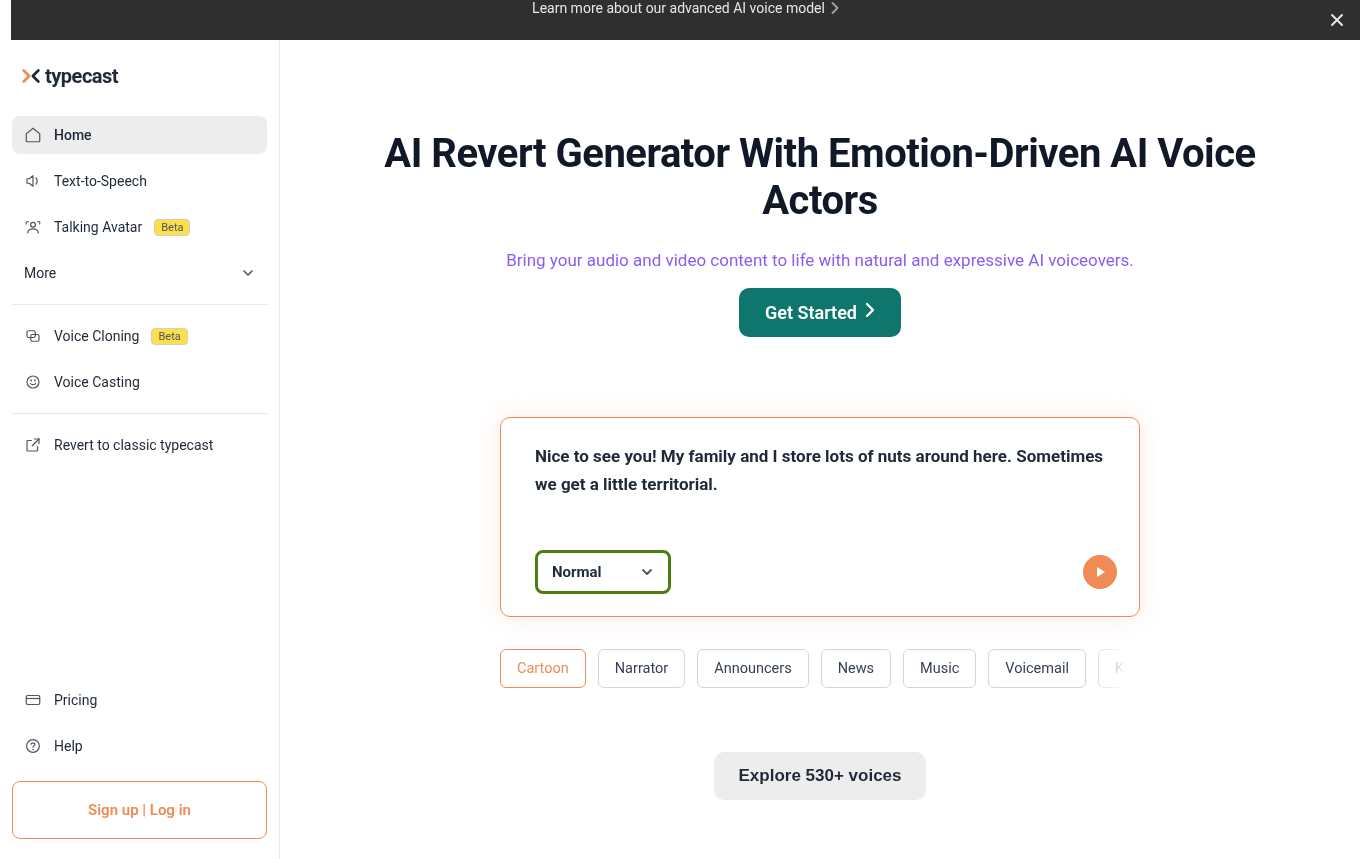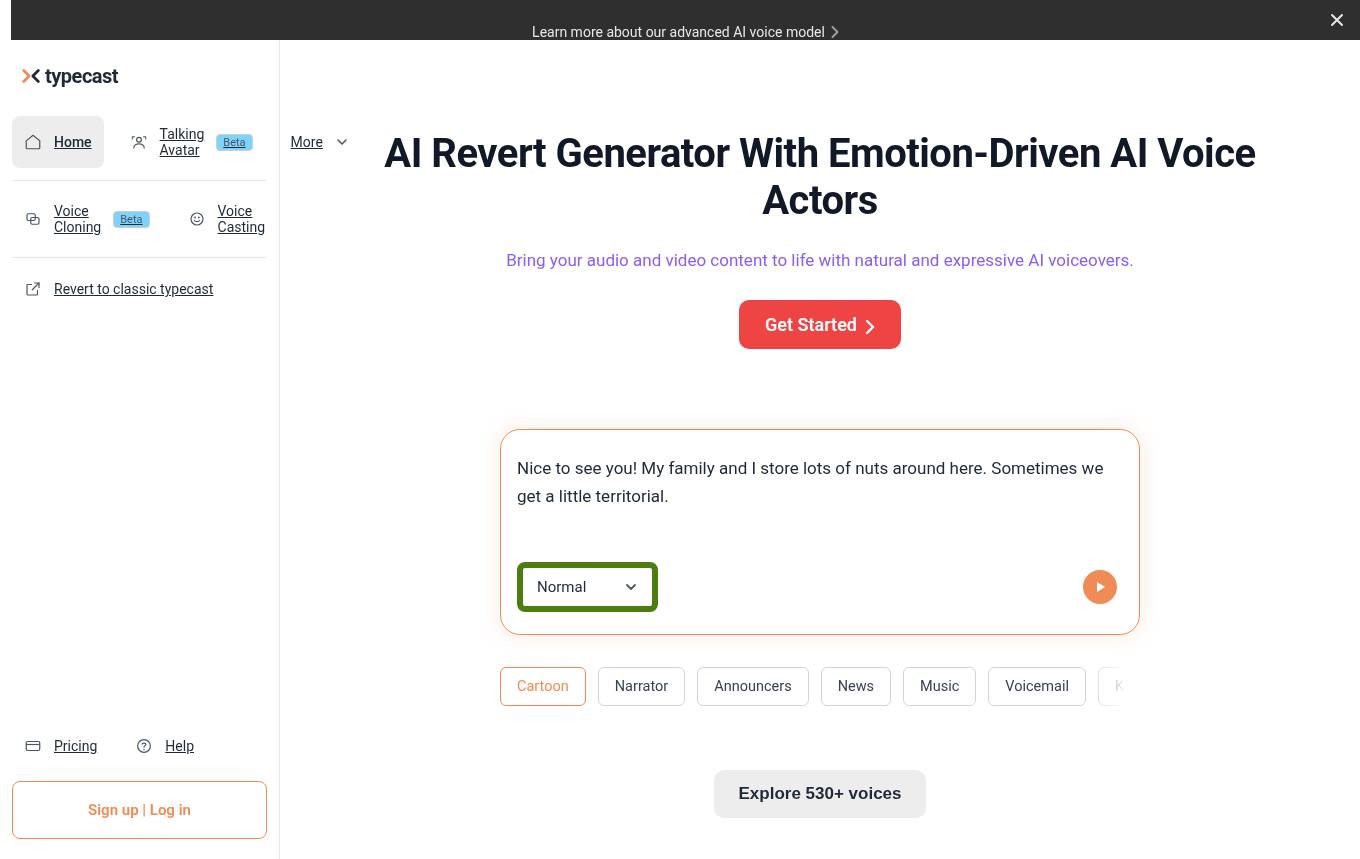--- a/index.html
+++ b/index.html
@@ -11,21 +11,21 @@
     height: 859px;
     overflow: hidden;
   }
 
   
   .top-banner {
     height: 40px;
     background: #2f2f2f;
     color: #e5e7eb;
     display: flex;
-    align-items: flex-end;
+    align-items: flex-start;
     justify-content: center;
     position: relative;
     font-size: 14px;
     margin-left: 11px;
   }
   .top-banner .banner-link {
     display: flex;
     align-items: center;
     gap: 6px;
     cursor: pointer;
@@ -62,23 +62,22 @@
   }
   .logo-text {
     font-weight: 700;
     font-size: 20px;
     letter-spacing: -0.5px;
     color: #1f2937;
   }
 
   .nav-section {
     display: flex;
-    flex-direction: row;
-    gap: 14px;
-    text-decoration: underline;
+    flex-direction: column;
+    gap: 8px;
   }
   .nav-item {
     display: flex;
     align-items: center;
     gap: 12px;
     padding: 10px 12px;
     border-radius: 8px;
     font-size: 14px;
     color: #1f2937;
     cursor: pointer;
@@ -97,21 +96,21 @@
   }
   .nav-item .chev {
     margin-left: auto;
   }
   .badge {
     font-size: 11px;
     padding: 1px 6px;
     border: 1px solid #cfcfcf;
     border-radius: 4px;
     color: #4b5563;
-    background: #7dd3fc;
+    background: #fde047;
   }
 
   .divider {
     height: 1px;
     background: #e5e7eb;
     margin: 12px 0;
   }
 
   .sidebar-spacer { flex: 1; }
 
@@ -147,59 +146,60 @@
     font-weight: 700;
     letter-spacing: -0.5px;
     color: #111827;
   }
   .hero .subtitle {
     margin-top: 26px;
     font-size: 17px;
     color: #8b5cf6;
   }
   .cta-button {
-    margin-top: 30px;
+    margin-top: 18px;
     display: inline-flex;
-    align-items: flex-end;
+    align-items: flex-start;
     gap: 8px;
-    background: #ef4444;
+    background: #0f766e;
     color: #fff;
     font-size: 18px;
     font-weight: 600;
     padding: 14px 26px;
     border-radius: 10px;
     cursor: pointer;
   }
 
   
   .voice-panel {
     width: 640px;
     margin: 80px auto 0 auto;
   }
   .voice-card {
     border: 1.5px solid #f08b55;
-    border-radius: 20px;
-    padding: 24px 22px 22px 16px;
+    border-radius: 10px;
+    padding: 24px 22px 22px 34px;
     box-shadow: 0 0 22px rgba(240,139,85,0.18);
     text-align: left;
+    font-weight: bold;
   }
   .voice-text {
     font-size: 17px;
     line-height: 1.65;
     color: #1f2937;
     min-height: 90px;
   }
   .voice-controls {
     display: flex;
     align-items: center;
     justify-content: space-between;
     margin-top: 18px;
   }
   .style-select {
-    border: 6px solid #4d7c0f;
+    border: 3px solid #4d7c0f;
     border-radius: 8px;
     padding: 10px 14px;
     font-size: 15px;
     display: inline-flex;
     align-items: center;
     gap: 38px;
     cursor: pointer;
     color: #1f2937;
     background: #fff;
     justify-content: space-between;
@@ -300,20 +300,29 @@
     <div class="nav-section">
       <div class="nav-item active">
         <span class="icon-slot">
           <svg width="18" height="18" viewBox="0 0 24 24" fill="none">
               <path d="M3 10.5 L12 3 L21 10.5 V20 A1 1 0 0 1 20 21 H4 A1 1 0 0 1 3 20 Z" stroke="#4b5563" stroke-width="1.6"></path>
             </svg>
         </span>
         <span>Home</span>
       </div>
 
+      <div class="nav-item">
+        <span class="icon-slot">
+          <svg width="18" height="18" viewBox="0 0 24 24" fill="none">
+              <path d="M4 9 H7 L12 5 V19 L7 15 H4 Z" stroke="#4b5563" stroke-width="1.6" stroke-linejoin="round"></path>
+              <path d="M16 8 C18 10 18 14 16 16" stroke="#4b5563" stroke-width="1.6" stroke-linecap="round"></path>
+            </svg>
+        </span>
+        <span>Text-to-Speech</span>
+      </div>
 
       <div class="nav-item">
         <span class="icon-slot">
           <svg width="18" height="18" viewBox="0 0 24 24" fill="none">
               <circle cx="12" cy="9" r="3.2" stroke="#4b5563" stroke-width="1.6"></circle>
               <path d="M5 20 C5 16 9 14.5 12 14.5 C15 14.5 19 16 19 20" stroke="#4b5563" stroke-width="1.6" stroke-linecap="round"></path>
               <path d="M3 5 H6 M3 5 V8 M21 5 H18 M21 5 V8" stroke="#4b5563" stroke-width="1.4" stroke-linecap="round"></path>
             </svg>
         </span>
         <span>Talking Avatar</span>

